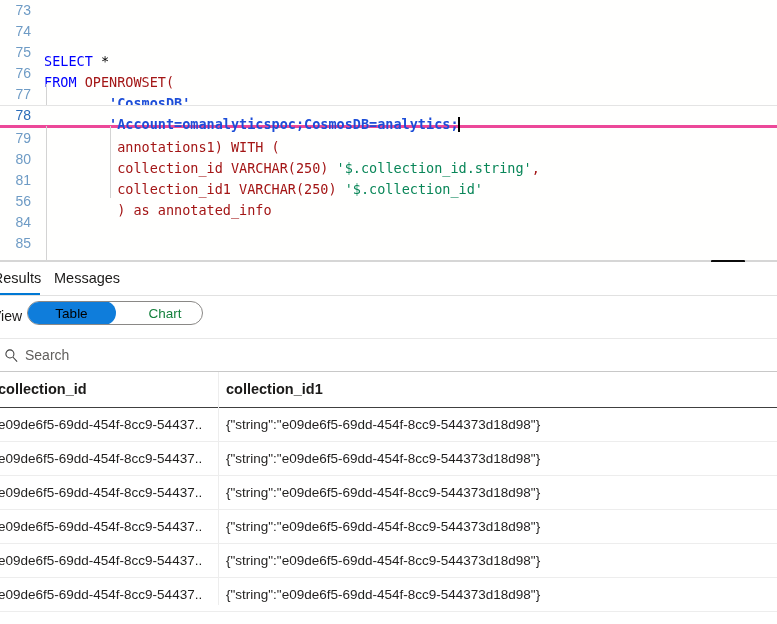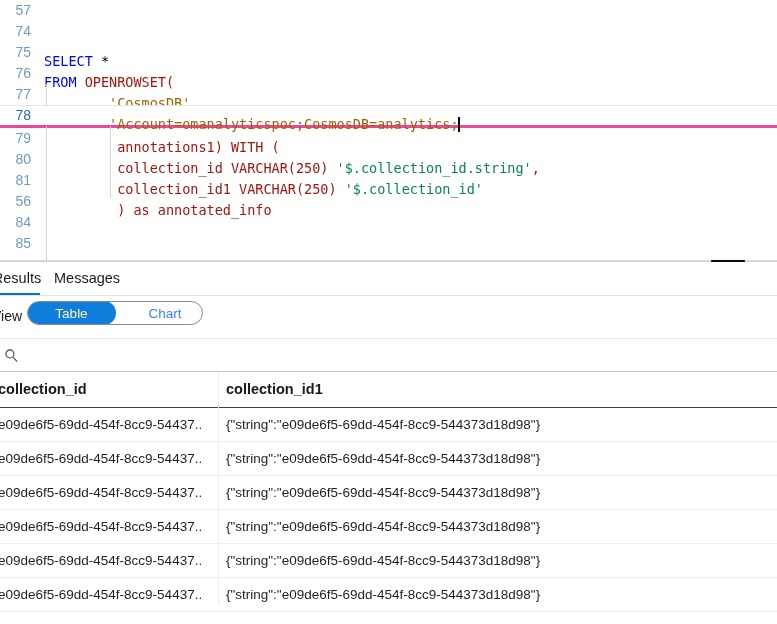--- a/index.html
+++ b/index.html
@@ -77,21 +77,21 @@
   }
 
   .ind-guide {
     position: absolute;
     width: 1px;
     background: #d3d3d3;
   }
 
   .tok-kw     { color: #0000ff; }
   .tok-fn     { color: #a31515; }
-  .tok-str    { color: #a16207; }
+  .tok-str    { color: #1d4ed8; font-weight: bold; }
   .tok-green  { color: #098658; }
   .tok-plain  { color: #000000; }
 
   .caret {
     display: inline-block;
     width: 1.5px;
     height: 15px;
     background: #000;
     vertical-align: -3px;
     margin-left: -0.5px;
@@ -181,28 +181,28 @@
     align-items: center;
     overflow: hidden;
   }
   .toggle-btn {
     flex: 1 1 50%;
     height: 100%;
     display: flex;
     align-items: center;
     justify-content: center;
     font-size: 13.5px;
-    color: #3b82f6;
+    color: #15803d;
     cursor: pointer;
     border-radius: 13px;
     box-sizing: border-box;
   }
   .toggle-btn.selected {
     background: #0f7ddb;
-    color: #fef9c3;
+    color: #000000;
     margin: -1px 12px -1px -1px;
     height: calc(100% + 2px);
     flex: 0 0 89px;
   }
 
   .export-group {
     position: absolute;
     left: 246px;
     top: 8px;
     display: flex;
@@ -300,21 +300,21 @@
     background: #ededed;
   }
 </style>
 </head>
 <body>
 
 <div id="app">
 
   <div class="editor">
     <div class="code-area" id="code-area">
-        <div class="code-line"><div class="gutter">57</div><div class="code-text"></div></div>
+        <div class="code-line"><div class="gutter">73</div><div class="code-text"></div></div>
         <div class="code-line"><div class="gutter">74</div><div class="code-text"></div></div>
         <div class="code-line"><div class="gutter">75</div><div class="code-text"><span class="tok-kw">SELECT</span><span class="tok-plain"> *</span></div></div>
         <div class="code-line"><div class="gutter">76</div><div class="code-text"><span class="tok-kw">FROM</span><span class="tok-plain"> </span><span class="tok-fn">OPENROWSET(</span></div></div>
         <div class="code-line"><div class="gutter">77</div><div class="code-text"><span class="tok-str">        'CosmosDB',</span></div></div>
         <div class="code-line active"><div class="gutter">78</div><div class="code-text"><span class="tok-str">        'Account=omanalyticspoc;CosmosDB=analytics;</span><span class="caret"></span></div></div>
         <div class="code-line"><div class="gutter">79</div><div class="code-text"><span class="tok-fn">         annotations1) </span><span class="tok-fn">WITH</span><span class="tok-fn"> (</span></div></div>
         <div class="code-line"><div class="gutter">80</div><div class="code-text"><span class="tok-fn">         collection_id VARCHAR(250) </span><span class="tok-green">'$.collection_id.string'</span><span class="tok-fn">,</span></div></div>
         <div class="code-line"><div class="gutter">81</div><div class="code-text"><span class="tok-fn">         collection_id1 VARCHAR(250) </span><span class="tok-green">'$.collection_id'</span></div></div>
         <div class="code-line"><div class="gutter">56</div><div class="code-text"><span class="tok-fn">         ) as annotated_info</span></div></div>
         <div class="code-line"><div class="gutter">84</div><div class="code-text"></div></div>
@@ -345,20 +345,21 @@
         <div class="toggle-btn">Chart</div>
       </div>
 
     </div>
 
     <div class="search-row">
       <svg class="search-icon" viewBox="0 0 16 16">
         <circle cx="6.3" cy="6.3" r="4.3" fill="none" stroke="#3a3a3a" stroke-width="1.1"></circle>
         <line x1="9.4" y1="9.6" x2="14" y2="14.6" stroke="#3a3a3a" stroke-width="1.1"></line>
       </svg>
+      <input class="search-input" type="text" placeholder="Search" style="">
     </div>
 
     <div class="grid">
       <div class="grid-header">
         <div class="cell col-0">collection_id</div>
         <div class="cell col-1">collection_id1</div>
       </div>
       <div id="grid-body">
           <div class="grid-row">
             <div class="cell col-0">e09de6f5-69dd-454f-8cc9-54437...</div>

